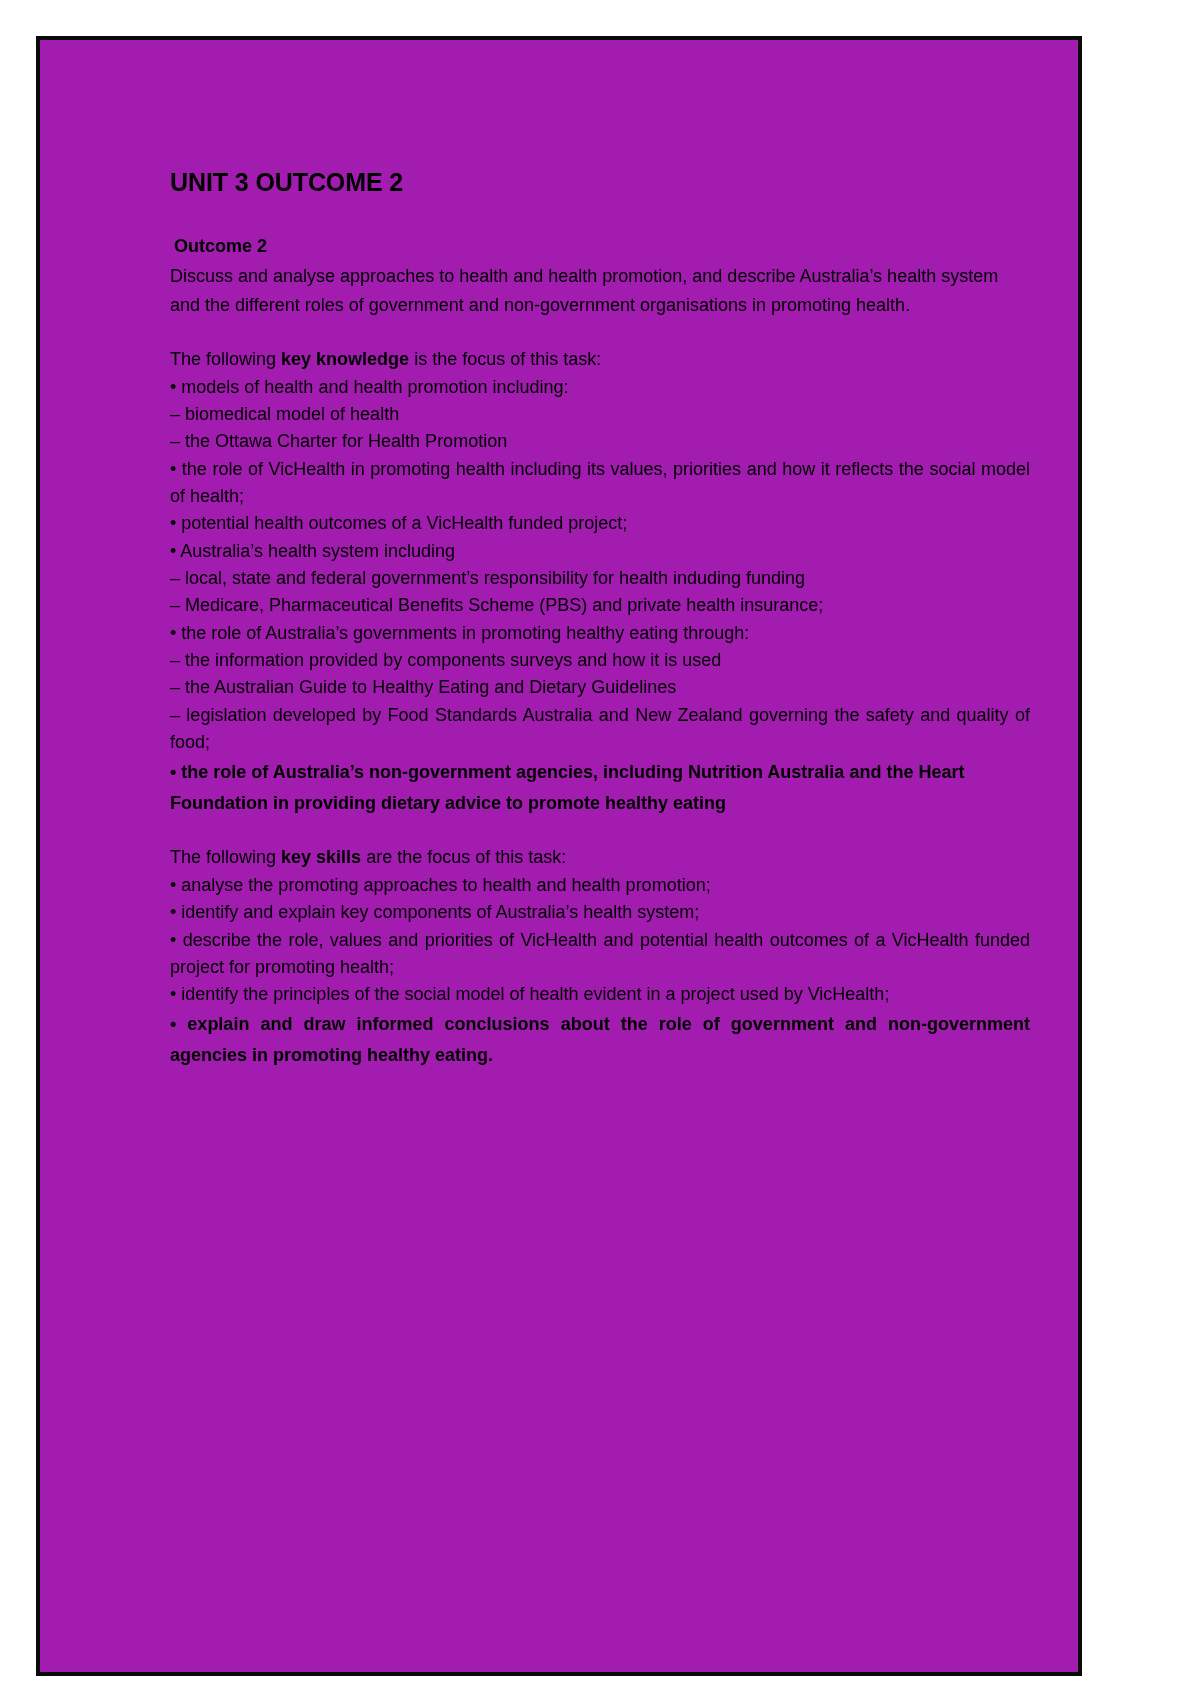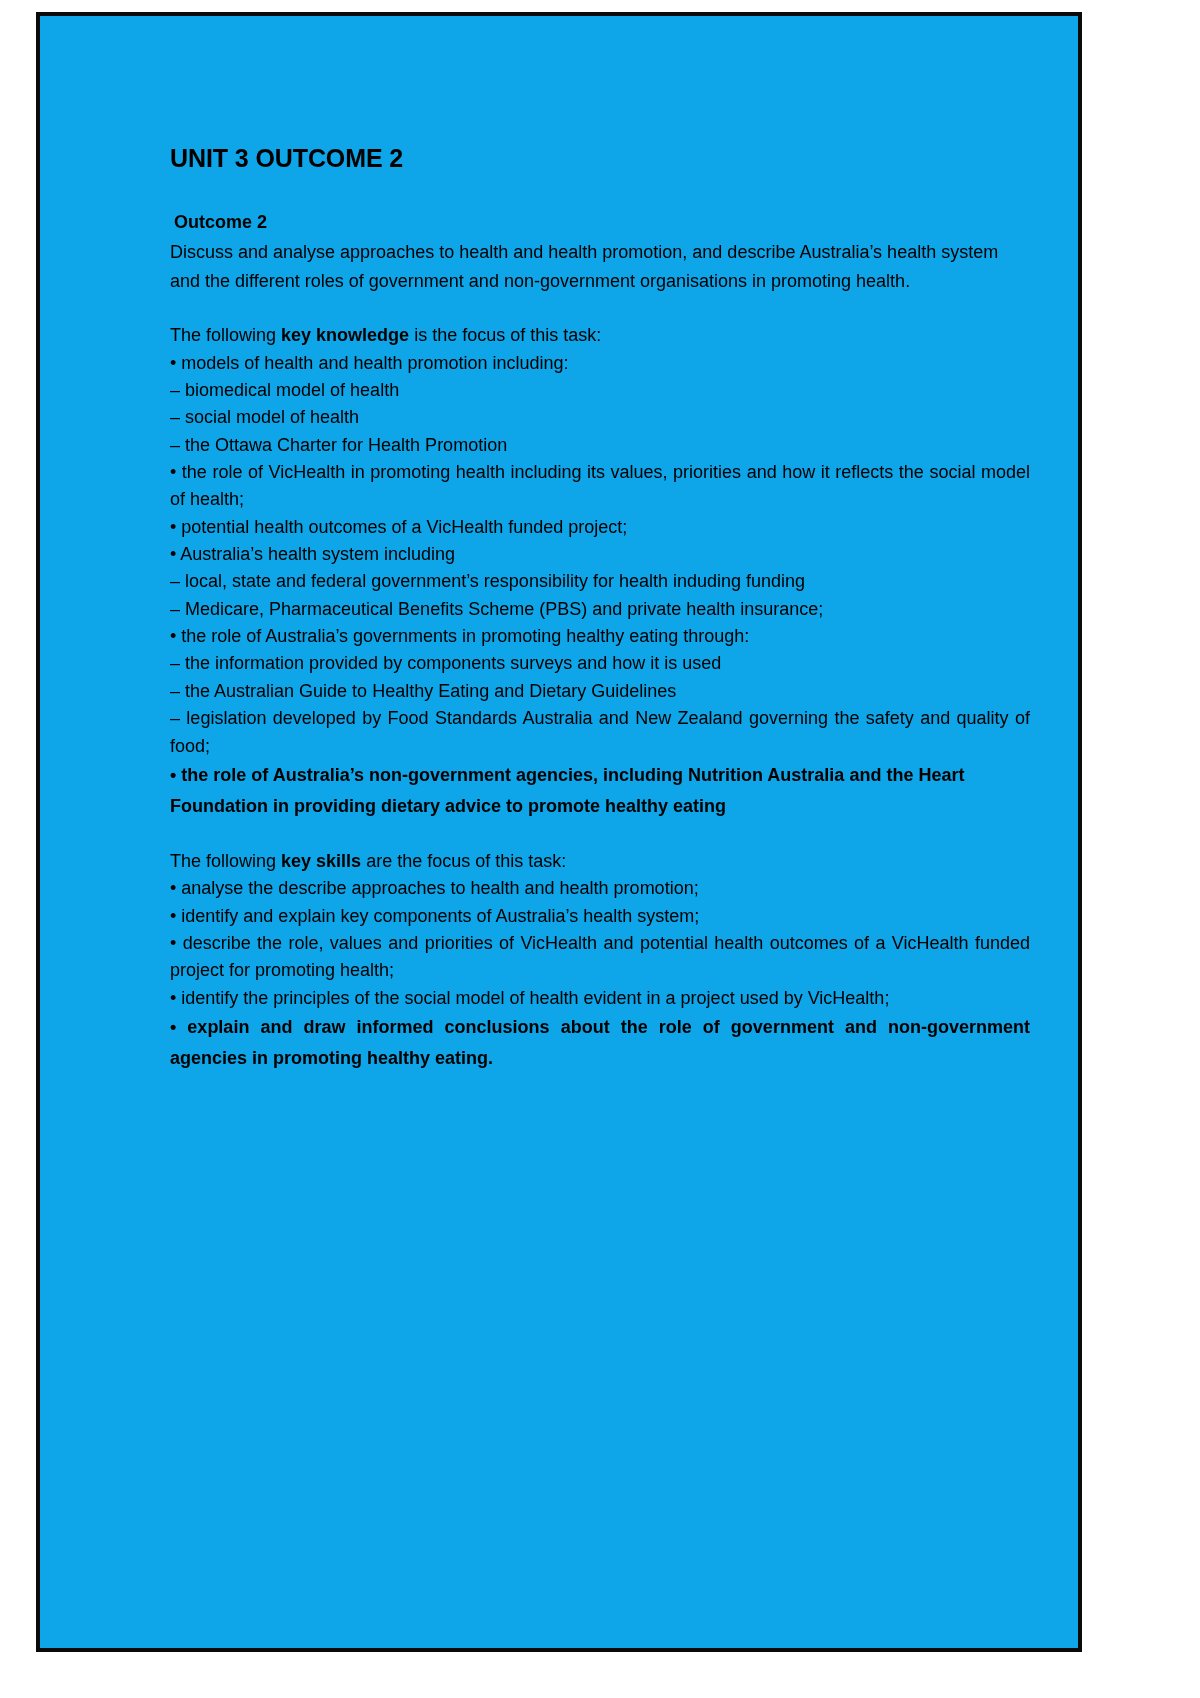--- a/index.html
+++ b/index.html
@@ -22,25 +22,25 @@
     position: relative;
     width: 1200px;
     height: 1698px;
     background: #ffffff;
   }
 
   
   .page-frame {
     position: absolute;
     left: 36px;
-    top: 12px;
+    top: 36px;
     width: 1046px;
     height: 1640px;
     border: 4px solid #0a0a0a;
-    background: #0ea5e9;
+    background: #a21caf;
   }
 
   
   .scan-gutter-right {
     position: absolute;
     left: 1086px;
     top: 28px;
     width: 114px;
     height: 1670px;
     background: #ffffff;
@@ -130,40 +130,39 @@
         <p class="outcome-text">Discuss and analyse approaches to health and health promotion, and describe Australia’s health system and the different roles of government and non-government organisations in promoting health.</p>
       </div>
 
       <div class="spacer-md"></div>
 
       <div>
         <p class="intro-line"><span>The following </span><b>key knowledge</b><span> is the focus of this task:</span></p>
 
         <p class="item">• models of health and health promotion including:</p>
         <p class="item">– biomedical model of health</p>
-        <p class="item">– social model of health</p>
         <p class="item">– the Ottawa Charter for Health Promotion</p>
         <p class="item just">• the role of VicHealth in promoting health including its values, priorities and how it reflects the social model of health;</p>
         <p class="item">• potential health outcomes of a VicHealth funded project;</p>
         <p class="item">• Australia’s health system including</p>
         <p class="item">– local, state and federal government’s responsibility for health induding funding</p>
         <p class="item">– Medicare, Pharmaceutical Benefits Scheme (PBS) and private health insurance;</p>
         <p class="item">• the role of Australia’s governments in promoting healthy eating through:</p>
         <p class="item">– the information provided by components surveys and how it is used</p>
         <p class="item">– the Australian Guide to Healthy Eating and Dietary Guidelines</p>
         <p class="item just">– legislation developed by Food Standards Australia and New Zealand governing the safety and quality of food;</p>
         <p class="item loose">• the role of Australia’s non-government agencies, including Nutrition Australia and the Heart Foundation in providing dietary advice to promote healthy eating</p>
       </div>
 
       <div class="spacer-md"></div>
 
       <div>
         <p class="intro-line"><span>The following </span><b>key skills</b><span> are the focus of this task:</span></p>
 
-        <p class="item">• analyse the describe approaches to health and health promotion;</p>
+        <p class="item">• analyse the promoting approaches to health and health promotion;</p>
         <p class="item">• identify and explain key components of Australia’s health system;</p>
         <p class="item just">• describe the role, values and priorities of VicHealth and potential health outcomes of a VicHealth funded project for promoting health;</p>
         <p class="item">• identify the principles of the social model of health evident in a project used by VicHealth;</p>
         <p class="item just loose">• explain and draw informed conclusions about the role of government and non-government agencies in promoting healthy eating.</p>
       </div>
 
     </div>
   </div>
   <div class="scan-gutter-right"></div>
 </div>

